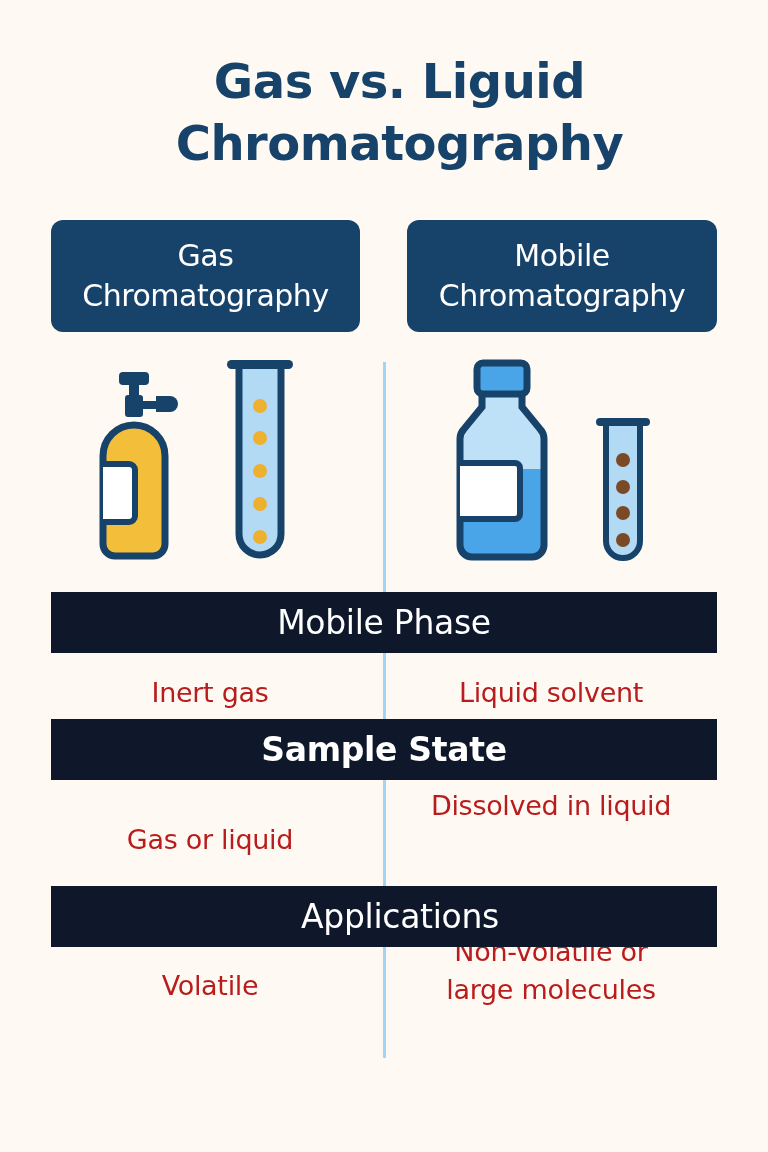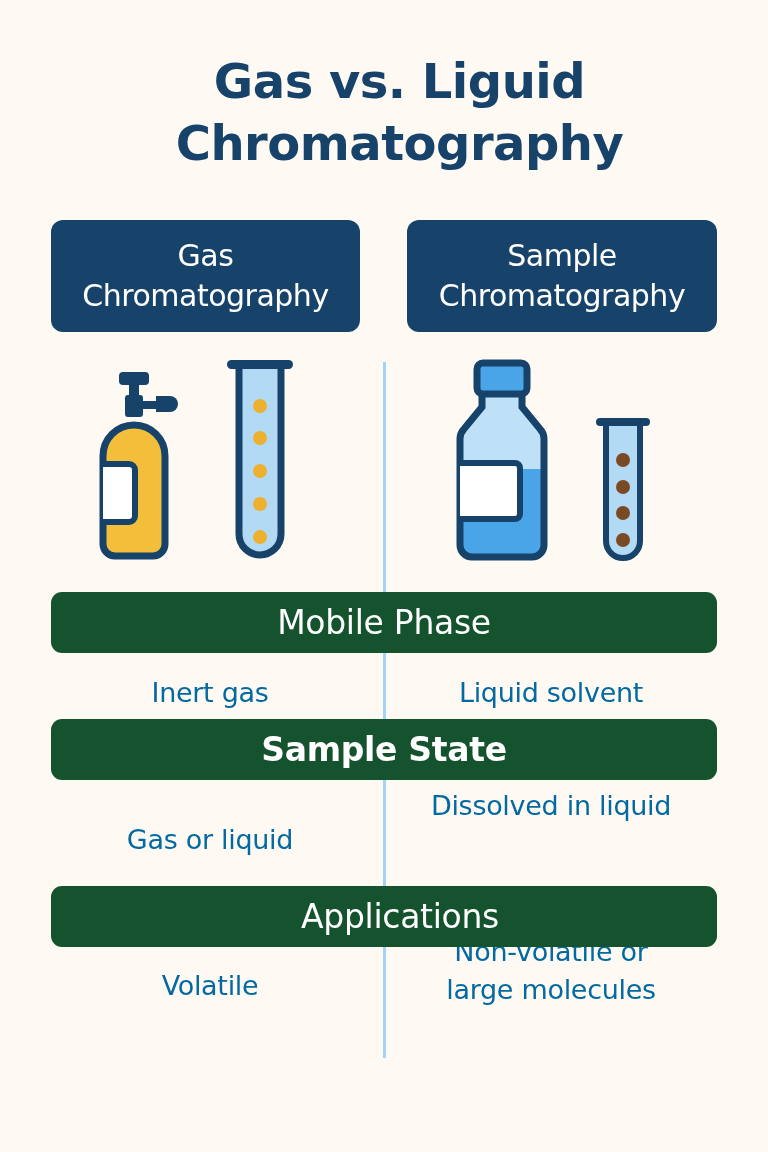--- a/index.html
+++ b/index.html
@@ -36,54 +36,54 @@
       font-size: 30px; line-height: 40px; text-align: center;
       letter-spacing: -0.5px;
     }
     .col-header.left { left: 51px; width: 309px; }
     .col-header.right { left: 407px; width: 310px; }
 
     .icon { position: absolute; }
 
     .section-bar {
       position: absolute; left: 51px; width: 666px; height: 61px;
-      background: #14532d; border-radius: 11px;
+      background: #0f172a; border-radius: 0;
       color: #FFFFFF;
       display: flex; align-items: center; justify-content: center;
       font-size: 33px; font-weight: 500;
       z-index: 1;
       letter-spacing: -0.3px;
     }
 
     .cell {
       position: absolute; width: 320px;
       text-align: center;
       font-size: 27px; line-height: 38px;
-      color: #0369a1;
+      color: #b91c1c;
       letter-spacing: -0.3px;
     }
     .cell.left { left: 50px; }
     .cell.right { left: 392px; width: 318px; }
   </style>
 </head>
 <body>
 
 <div class="page">
 
   <h1 class="title">
     <div>Gas vs. Liguid</div>
     <div>Chromatography</div>
   </h1>
 
   <div class="col-header left">
     <div>Gas</div>
     <div>Chromatography</div>
   </div>
   <div class="col-header right">
-    <div>Sample</div>
+    <div>Mobile</div>
     <div>Chromatography</div>
   </div>
 
   <div class="divider"></div>
 
   <svg class="icon" style="left:96px; top:368px;" width="86" height="194" viewBox="0 0 86 194">
 
     <rect x="23" y="4" width="30" height="13" rx="4" fill="#17436A"></rect>
     <rect x="33" y="15" width="10" height="14" fill="#17436A"></rect>
     <rect x="29" y="27" width="18" height="22" rx="3" fill="#17436A"></rect>

